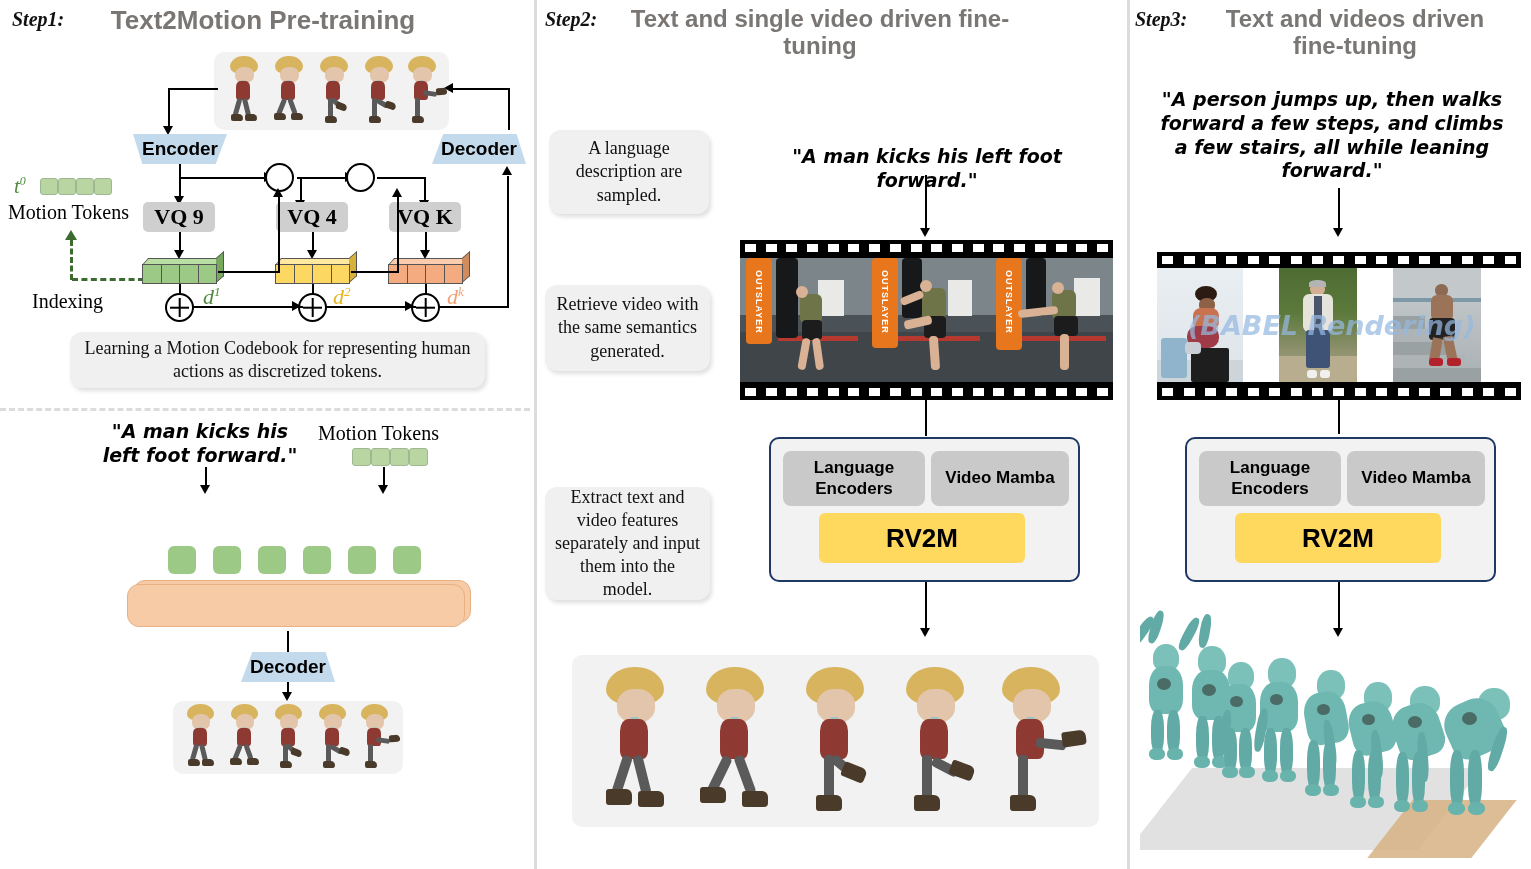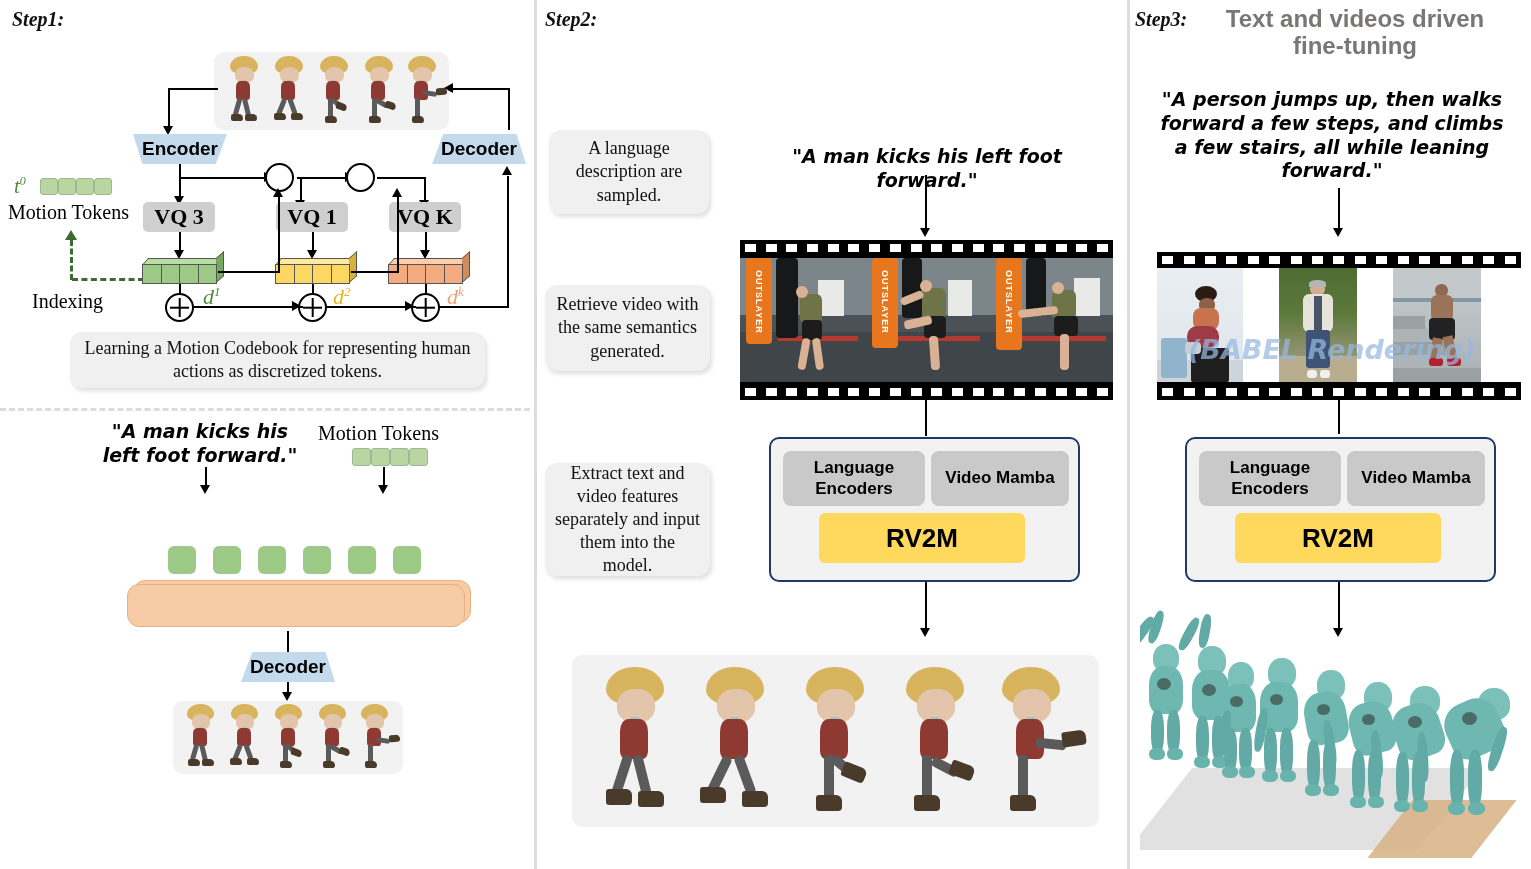--- a/index.html
+++ b/index.html
@@ -186,21 +186,20 @@
   .film-holes i { display: block; width: 11px; height: 8px; background: #fff; }
   .film-body { position: absolute; left: 0; width: 100%; display: flex; }
   .film-frame { position: relative; overflow: hidden; background: #fff; }
   .watermark {
     position: absolute;
     font-family: "DejaVu Sans", sans-serif;
     font-style: italic; font-weight: bold;
     color: rgba(150,185,225,.72);
     white-space: nowrap;
     pointer-events: none;
-    margin-top: 24px;
   }
 
   
   .modelbox {
     position: absolute; background: #f2f2f2;
     border: 2.6px solid #1f3864; border-radius: 10px;
   }
   .subbox {
     position: absolute; background: #c9c9c9; border-radius: 8px;
     font-family: "Liberation Sans", sans-serif;
@@ -248,20 +247,21 @@
 </head>
 <body>
 
 <div class="canvas">
 
   <div class="v-divider" style="left:534px;"></div>
   <div class="v-divider" style="left:1127px;"></div>
   <div class="h-divider-dashed" style="left:0;top:408px;width:530px;"></div>
 
   <div class="step-label" style="left:12px;top:8px;">Step1:</div>
+  <div class="col-title" style="left:78px;top:6px;width:370px;font-size:26px;">Text2Motion Pre-training</div>
 
   <div class="motion-strip" style="left:214px;top:52px;width:235px;height:78px;">
 
     <div class="charfig" style="left:8px;top:4px;width:44px;height:70px;">
       <div class="ch-hair" style="left:8px;top:0;width:28px;height:18px;"></div>
       <div class="ch-head" style="left:13px;top:11px;width:19px;height:16px;"></div>
       <div class="ch-scarf" style="left:19px;top:24px;width:5px;height:12px;"></div>
       <div class="ch-body" style="left:14px;top:25px;width:14px;height:19px;"></div>
       <div class="ch-leg" style="left:13px;top:42px;width:5px;height:18px;transform:rotate(16deg);"></div>
       <div class="ch-leg" style="left:22px;top:42px;width:5px;height:18px;transform:rotate(-14deg);"></div>
@@ -344,22 +344,22 @@
 
   <div class="op-circle" style="left:265px;top:163px;width:29px;height:29px;"></div>
   <div class="op-circle" style="left:346px;top:163px;width:29px;height:29px;"></div>
 
   <div class="ln ln-v" style="left:300px;top:177px;height:25px;"></div>
   <div class="arrow-d" style="left:295px;top:200px;"></div>
 
   <div class="ln ln-v" style="left:424px;top:177px;height:25px;"></div>
   <div class="arrow-d" style="left:419px;top:200px;"></div>
 
-  <div class="vqbox" style="left:143px;top:202px;width:72px;height:30px;">VQ 3</div>
-  <div class="vqbox" style="left:276px;top:202px;width:72px;height:30px;">VQ 1</div>
+  <div class="vqbox" style="left:143px;top:202px;width:72px;height:30px;">VQ 9</div>
+  <div class="vqbox" style="left:276px;top:202px;width:72px;height:30px;">VQ 4</div>
   <div class="vqbox" style="left:389px;top:202px;width:72px;height:30px;">VQ K</div>
 
   <div class="ln ln-v" style="left:179px;top:232px;height:20px;"></div>
   <div class="arrow-d" style="left:174px;top:250px;"></div>
   <div class="ln ln-v" style="left:312px;top:232px;height:20px;"></div>
   <div class="arrow-d" style="left:307px;top:250px;"></div>
   <div class="ln ln-v" style="left:425px;top:232px;height:20px;"></div>
   <div class="arrow-d" style="left:420px;top:250px;"></div>
 
   <div class="tokenbar" style="left:142px;top:258px;width:75px;height:26px;">
@@ -503,24 +503,25 @@
       <div class="ch-body" style="left:12px;top:24px;width:14px;height:18px;"></div>
       <div class="ch-leg" style="left:13px;top:40px;width:5px;height:19px;"></div>
       <div class="ch-leg" style="left:21px;top:34px;width:14px;height:5px;transform:rotate(8deg);"></div>
       <div class="ch-boot" style="left:10px;top:57px;width:12px;height:7px;"></div>
       <div class="ch-boot" style="left:34px;top:31px;width:11px;height:7px;transform:rotate(-6deg);"></div>
     </div>
   </div>
 
 
   <div class="step-label" style="left:545px;top:8px;">Step2:</div>
+  <div class="col-title" style="left:620px;top:6px;width:400px;font-size:24px;">Text and single video driven fine-tuning</div>
 
   <div class="callout" style="left:545px;top:285px;width:165px;height:86px;">Retrieve video with the same semantics generated.</div>
   <div class="callout" style="left:549px;top:130px;width:160px;height:84px;">A language description are sampled.</div>
-  <div class="callout" style="left:545px;top:463px;width:165px;height:113px;">Extract text and video features separately and input them into the model.</div>
+  <div class="callout" style="left:545px;top:487px;width:165px;height:113px;">Extract text and video features separately and input them into the model.</div>
 
   <div class="quote" style="left:745px;top:145px;width:364px;font-size:19px;">"A man kicks his left foot forward."</div>
 
   <div class="ln ln-v" style="left:925px;top:175px;height:55px;"></div>
   <div class="arrow-d" style="left:920px;top:228px;"></div>
 
   <div class="filmstrip" style="left:740px;top:240px;width:373px;height:160px;">
     <div class="film-holes" style="top:2px;">
       <i></i>
         <i></i>

